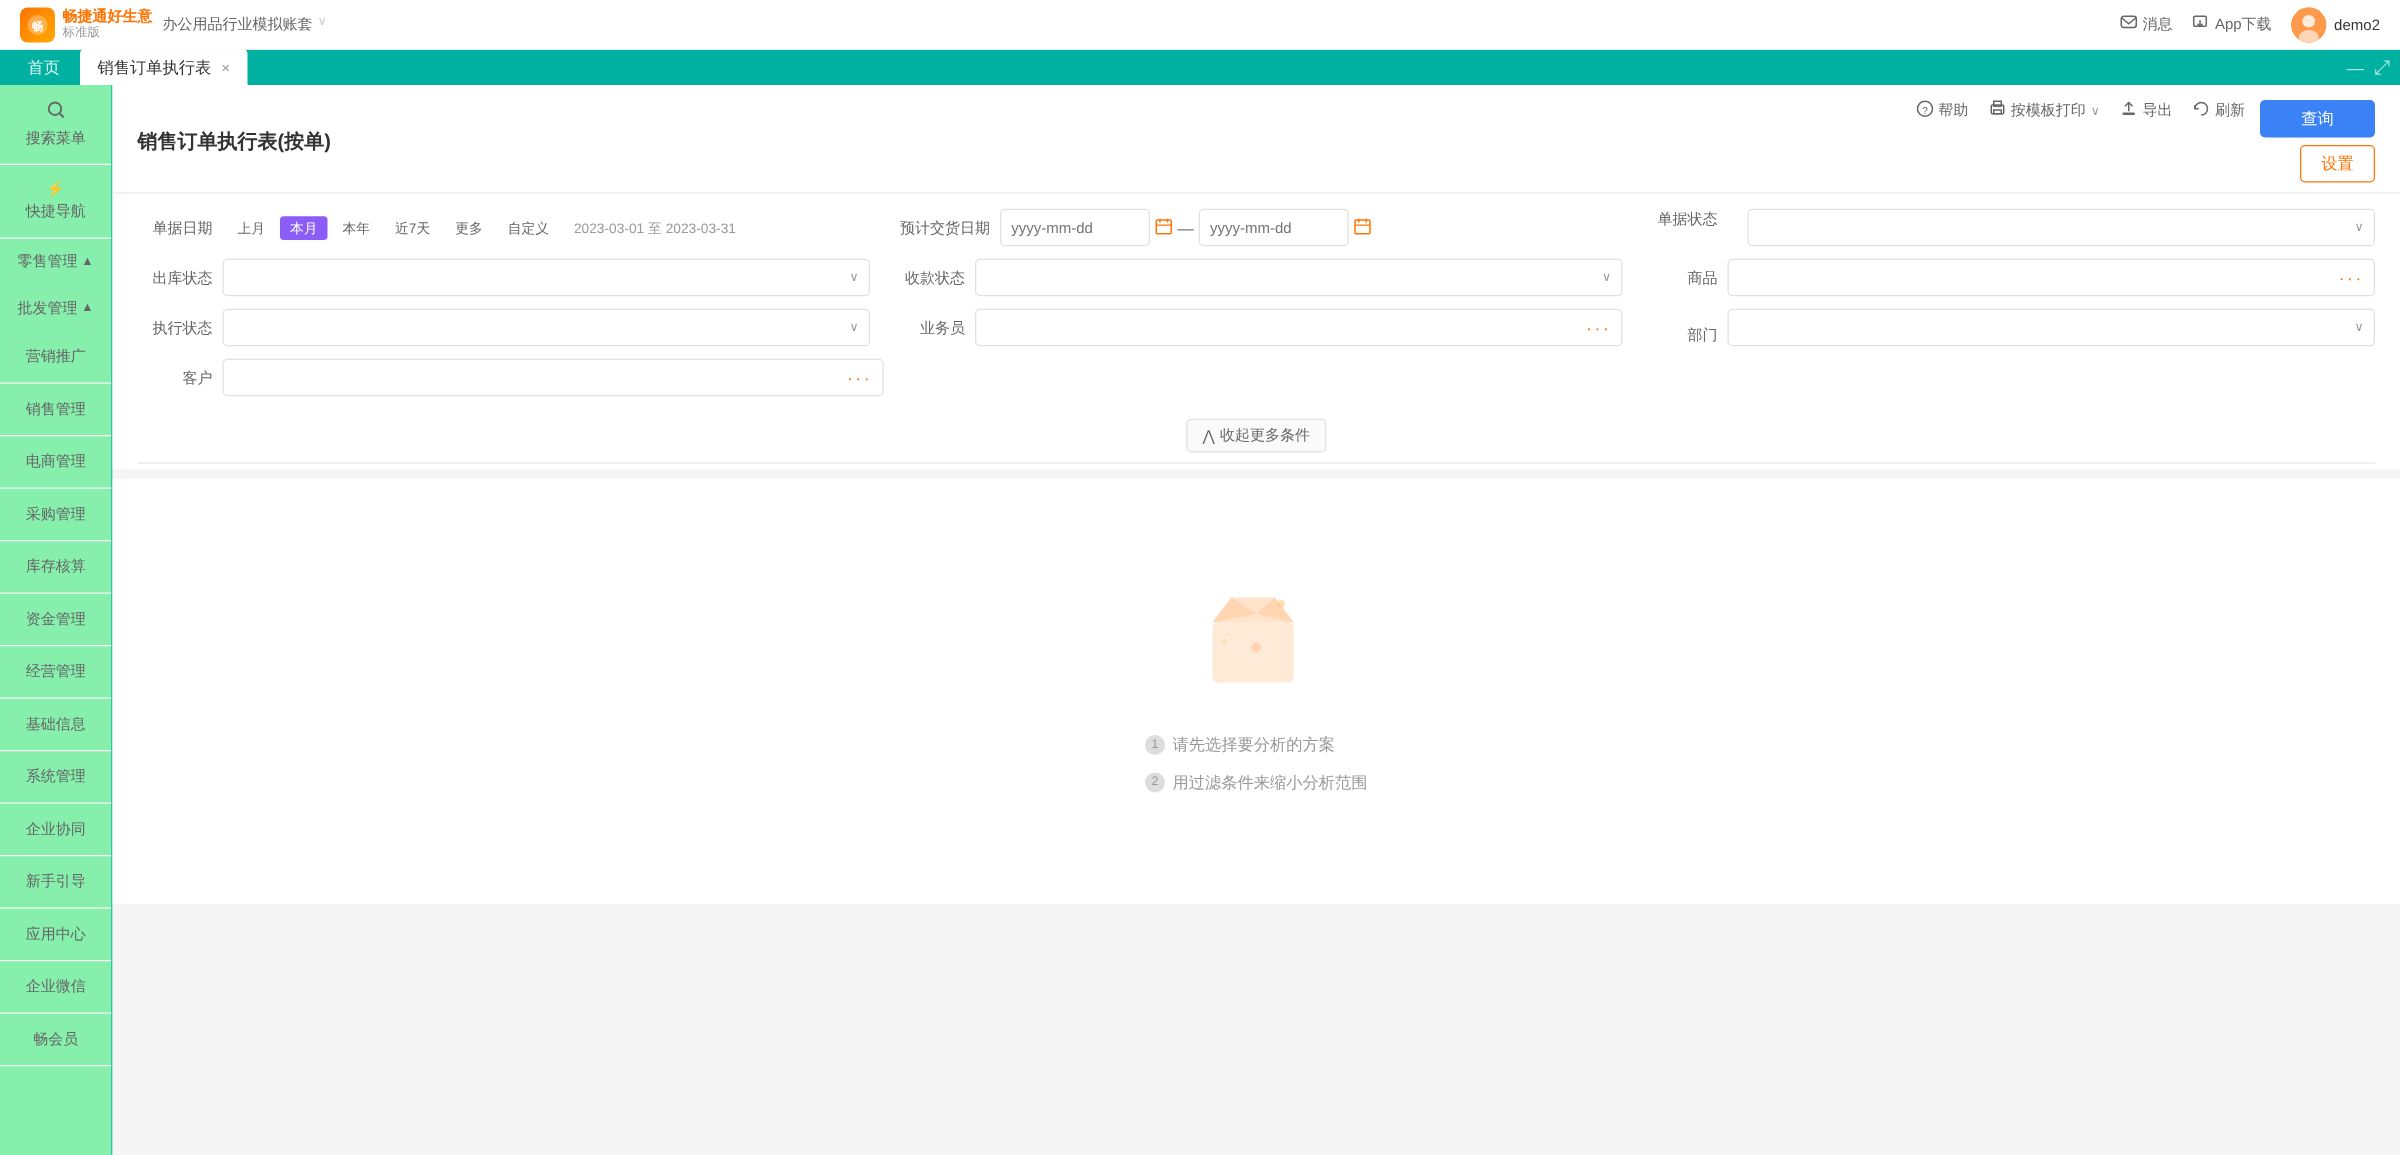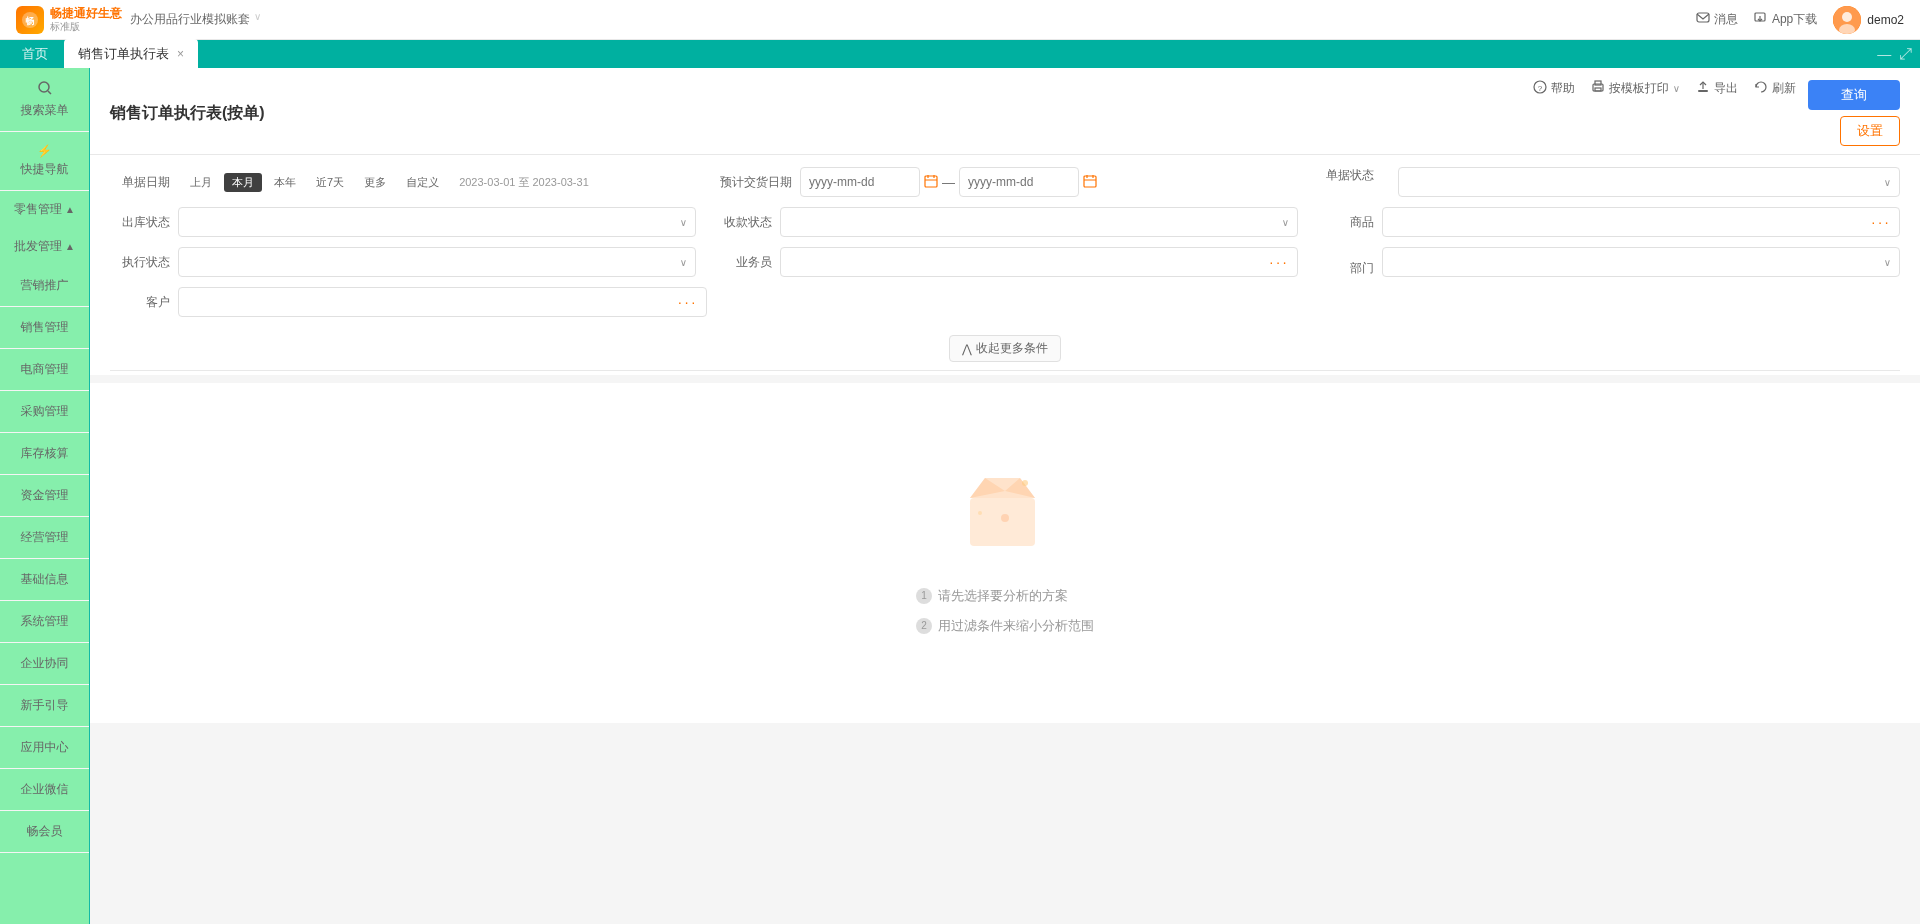--- a/index.html
+++ b/index.html
@@ -227,21 +227,21 @@
     .quick-date-btn {
       padding: 2px 8px;
       border-radius: 3px;
       font-size: 11px;
       cursor: pointer;
       color: #666;
       background: transparent;
       border: none;
     }
     .quick-date-btn.active {
-      background: #404040;
+      background: #8b5cf6;
       color: white;
       text-align: right;
     }
     .date-range-text { font-size: 11px; color: #999; margin-left: 4px; }
 
     
     .dots-btn { color: #ff7300; cursor: pointer; font-size: 14px; letter-spacing: 2px; }
 
     
     .collapse-area {

